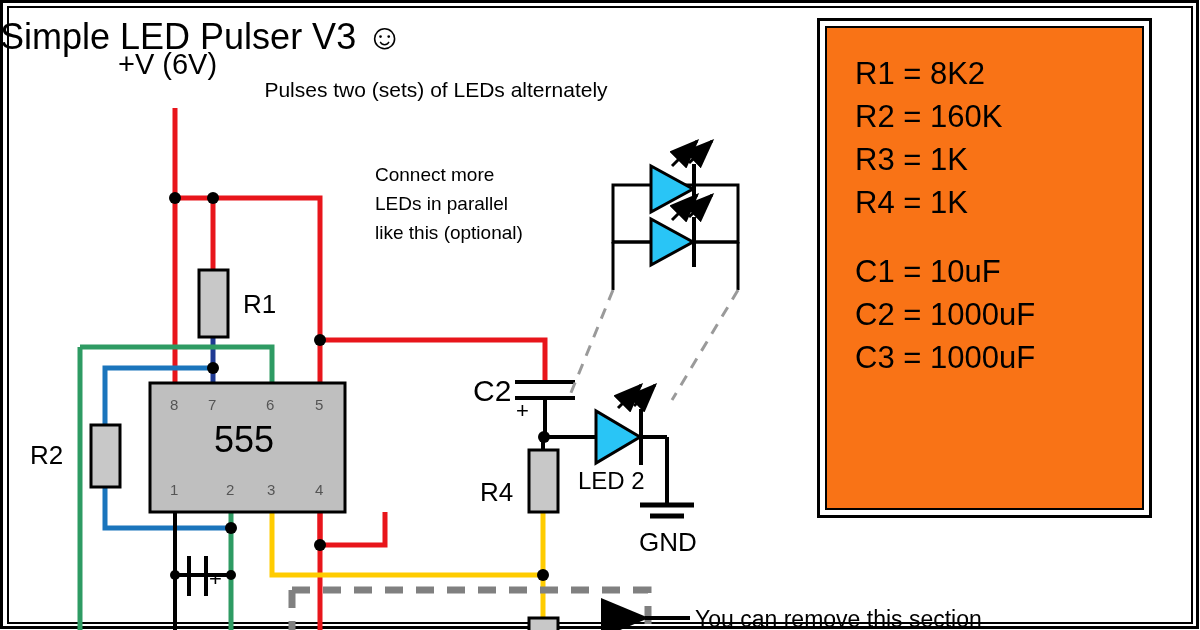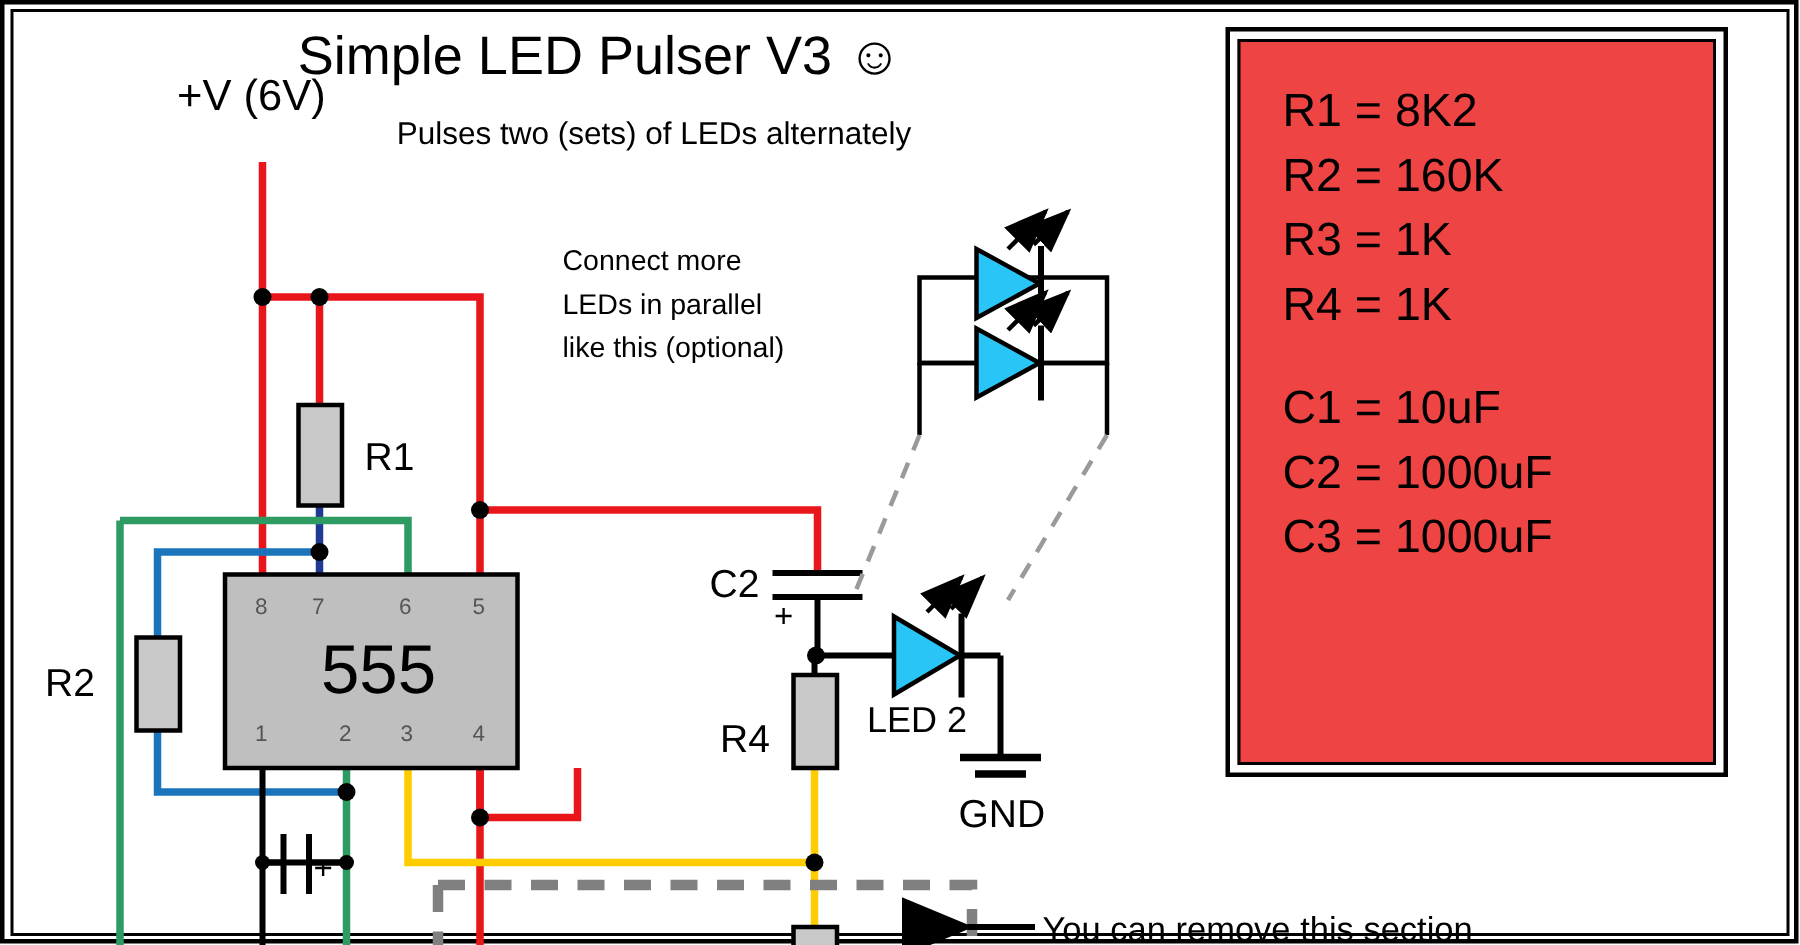--- a/index.html
+++ b/index.html
@@ -13,41 +13,41 @@
   
   .frame-outer{position:absolute;left:0;top:0;width:1199px;height:629px;
     border:3px solid #000;box-sizing:border-box;pointer-events:none;}
   .frame-inner{position:absolute;left:7px;top:6px;width:1186px;height:618px;
     border:2px solid #000;box-sizing:border-box;pointer-events:none;}
 
   svg.schematic{position:absolute;left:0;top:0;width:1200px;height:630px;}
 
   
   .txt{position:absolute;white-space:pre;}
-  #title{left:0;top:16px;width:800px;text-align:center;font-size:36px;letter-spacing:0px;}
+  #title{left:0;top:16px;width:800px;text-align:left;font-size:36px;letter-spacing:0px;}
   #subtitle{left:0;top:78px;width:800px;text-align:center;font-size:21px;margin-left:36px;}
   #vplus{left:118px;top:48px;font-size:29px;}
   #note-parallel{left:375px;top:160px;width:210px;text-align:left;font-size:19px;line-height:29px;}
   #lbl-r1{left:243px;top:289px;font-size:26px;}
   #lbl-r2{left:30px;top:440px;font-size:26px;}
   #lbl-r4{left:480px;top:477px;font-size:26px;}
   #lbl-c1{left:190px;top:630px;font-size:34px;}
-  #lbl-c2{left:473px;top:374px;font-size:26px;}
+  #lbl-c2{left:473px;top:374px;font-size:30px;}
   #lbl-led2{left:578px;top:467px;font-size:24px;}
   #lbl-gnd{left:639px;top:527px;font-size:26px;}
-  #lbl-ic555{left:214px;top:419px;font-size:46px;}
+  #lbl-ic555{left:214px;top:419px;font-size:36px;}
   #note-remove{left:695px;top:606px;font-size:23px;}
 
   .pinnum{position:absolute;font-size:15px;color:#555;}
 
   
   #parts-box{position:absolute;left:817px;top:18px;width:335px;height:500px;
     border:3px solid #000;box-sizing:border-box;background:#fff;}
   #parts-box-inner{position:absolute;left:5px;top:5px;right:5px;bottom:5px;
-    border:2px solid #000;box-sizing:border-box;background:#ef4444;}
+    border:2px solid #000;box-sizing:border-box;background:#f97316;}
   #parts-list{position:absolute;left:28px;top:24px;right:10px;}
   .part-line{font-size:31px;line-height:43px;white-space:pre;}
   .part-gap{height:26px;}
 </style>
 </head>
 <body>
 
 <div id="stage">
 
   <div class="frame-outer"></div>

